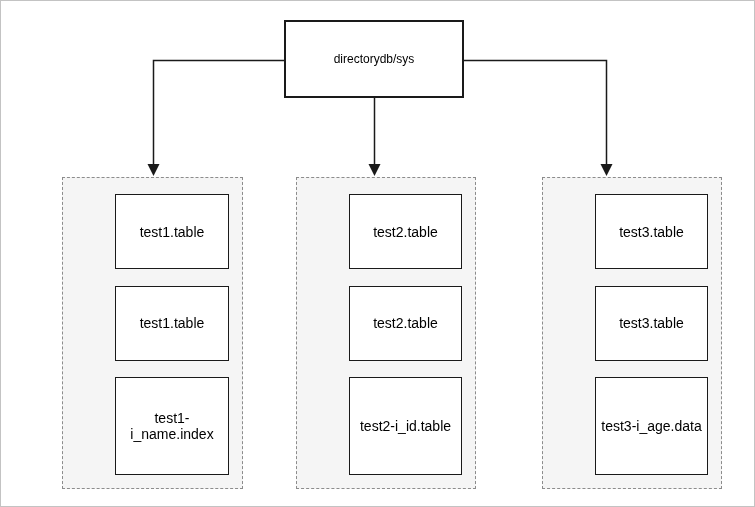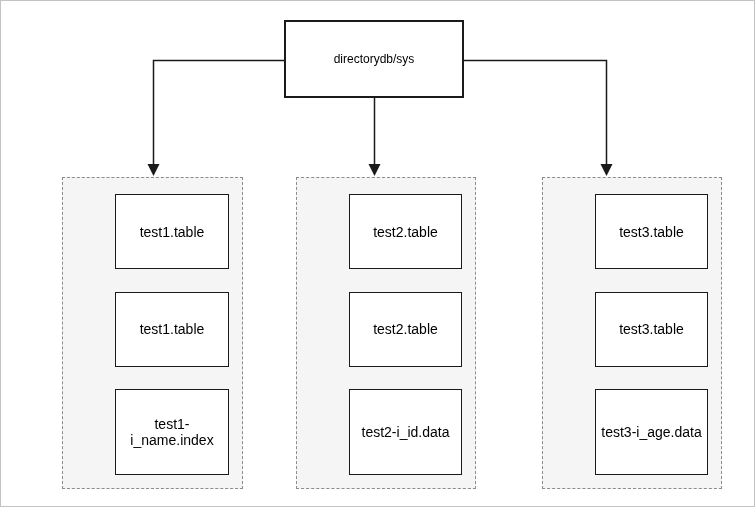--- a/index.html
+++ b/index.html
@@ -55,21 +55,21 @@
     height: 75px;
     background: #ffffff;
     border: 1.5px solid #1a1a1a;
     display: flex;
     align-items: center;
     justify-content: center;
     font-size: 14px;
     text-align: center;
     margin-left: 39px;
   }
-  .file-node.tall { height: 86px; }
+  .file-node.tall { height: 98px; }
 </style>
 </head>
 <body>
 
 <div class="canvas">
 
   <svg class="connectors" viewBox="0 0 755 507" xmlns="http://www.w3.org/2000/svg">
 
     <g>
       <path d="M 283 59.5 L 152.5 59.5 L 152.5 164" fill="none" stroke="#1a1a1a" stroke-width="1.5"></path>
@@ -94,21 +94,21 @@
 
   <div class="group group-1">
     <div class="file-node">test1.table</div>
     <div class="file-node">test1.table</div>
     <div class="file-node tall">test1-i_name.index</div>
   </div>
 
   <div class="group group-2">
     <div class="file-node">test2.table</div>
     <div class="file-node">test2.table</div>
-    <div class="file-node tall">test2-i_id.data</div>
+    <div class="file-node tall">test2-i_id.table</div>
   </div>
 
   <div class="group group-3">
     <div class="file-node">test3.table</div>
     <div class="file-node">test3.table</div>
     <div class="file-node tall">test3-i_age.data</div>
   </div>
 
 </div>
 

